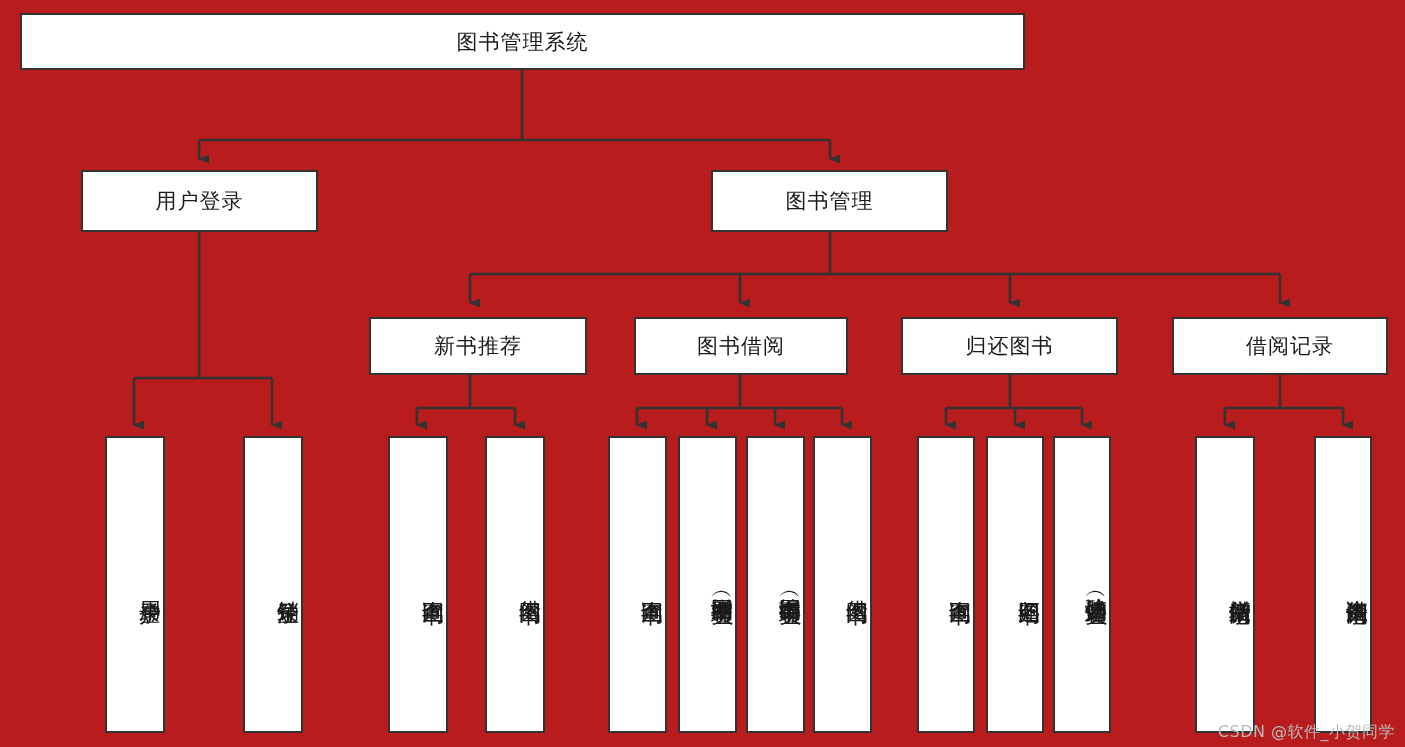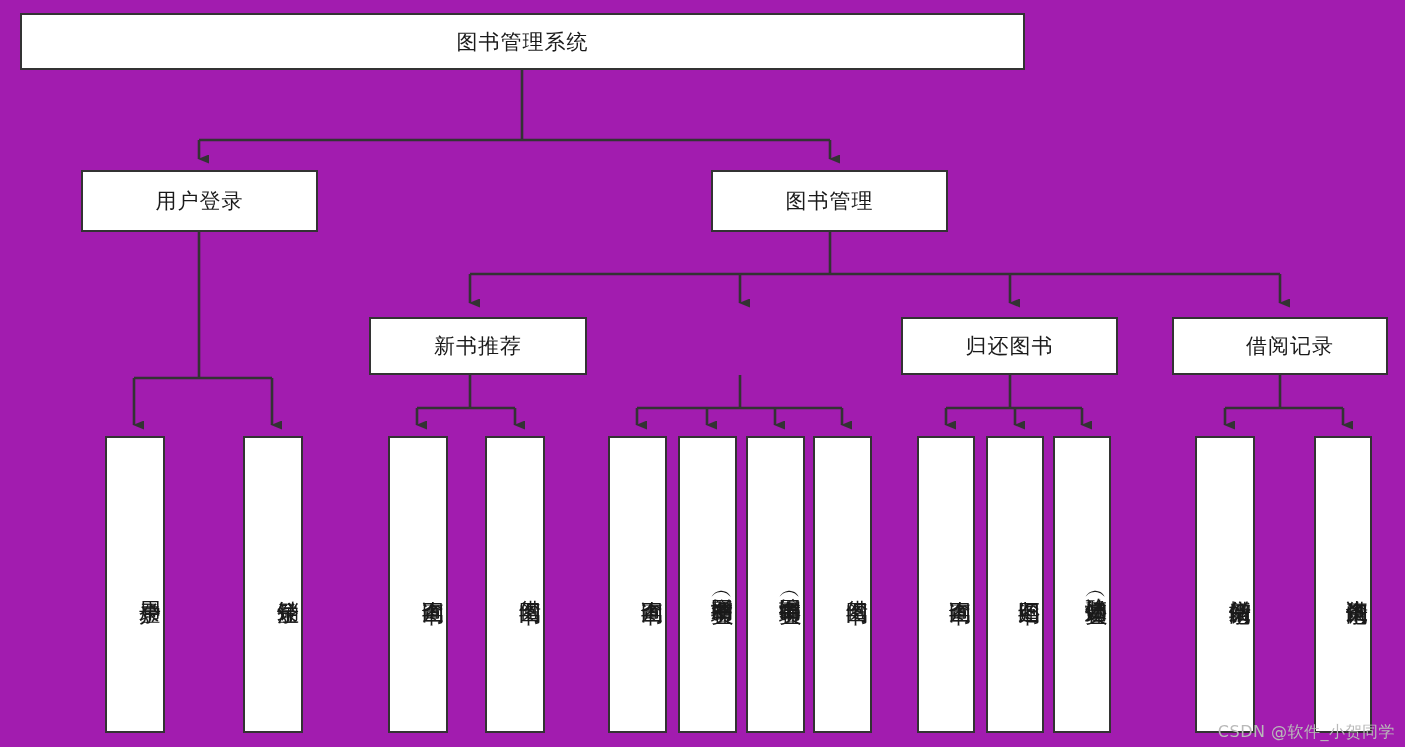--- a/index.html
+++ b/index.html
@@ -1,18 +1,18 @@
 <!DOCTYPE html>
 <html><head>
 <meta charset="utf-8">
 <style>
   html,body{margin:0;padding:0;background:#ffffff;}
   body{width:1405px;height:747px;overflow:hidden;
        font-family:"DejaVu Sans","Liberation Sans",sans-serif;}
-  #stage{position:relative;width:1405px;height:747px;background:#a21caf;}
+  #stage{position:relative;width:1405px;height:747px;background:#b91c1c;}
   #wires{position:absolute;left:0;top:0;width:1405px;height:747px;}
   .node{position:absolute;box-sizing:border-box;background:#ffffff;
         border:2.5px solid #333333;display:flex;align-items:center;
         justify-content:center;color:#1a1a1a;}
   .node.h{font-size:21px;letter-spacing:1px;}
   .node.v{writing-mode:vertical-rl;text-orientation:upright;
           font-size:22px;line-height:1.18;letter-spacing:1px;
           padding:6px 0;align-items:flex-start;justify-content:center;}
   #watermark{position:absolute;right:10px;bottom:4px;font-size:16px;
              color:#b9b9b9;letter-spacing:.5px;white-space:nowrap;}
@@ -71,20 +71,21 @@
       <path d="M1343,408 L1343,425" marker-end="url(#ah)"></path>
     </g>
   </svg>
 
   <div class="node h" style="left:20px;top:13px;width:1005px;height:57px;">图书管理系统</div>
 
   <div class="node h" style="left:81px;top:170px;width:237px;height:62px;">用户登录</div>
   <div class="node h" style="left:711px;top:170px;width:237px;height:62px;">图书管理</div>
 
   <div class="node h" style="left:369px;top:317px;width:218px;height:58px;">新书推荐</div>
+  <div class="node h" style="left:634px;top:317px;width:214px;height:58px;">图书借阅</div>
   <div class="node h" style="left:901px;top:317px;width:217px;height:58px;">归还图书</div>
   <div class="node h" style="left:1172px;top:317px;width:216px;height:58px;padding-left:20px;">借阅记录</div>
 
   <div class="node v" style="left:105px;top:436px;width:60px;height:297px;">用户登录</div>
   <div class="node v" style="left:243px;top:436px;width:60px;height:297px;">注销登录</div>
 
   <div class="node v" style="left:388px;top:436px;width:60px;height:297px;">查询图书</div>
   <div class="node v" style="left:485px;top:436px;width:60px;height:297px;">借阅图书</div>
 
   <div class="node v" style="left:608px;top:436px;width:59px;height:297px;">查询图书</div>

